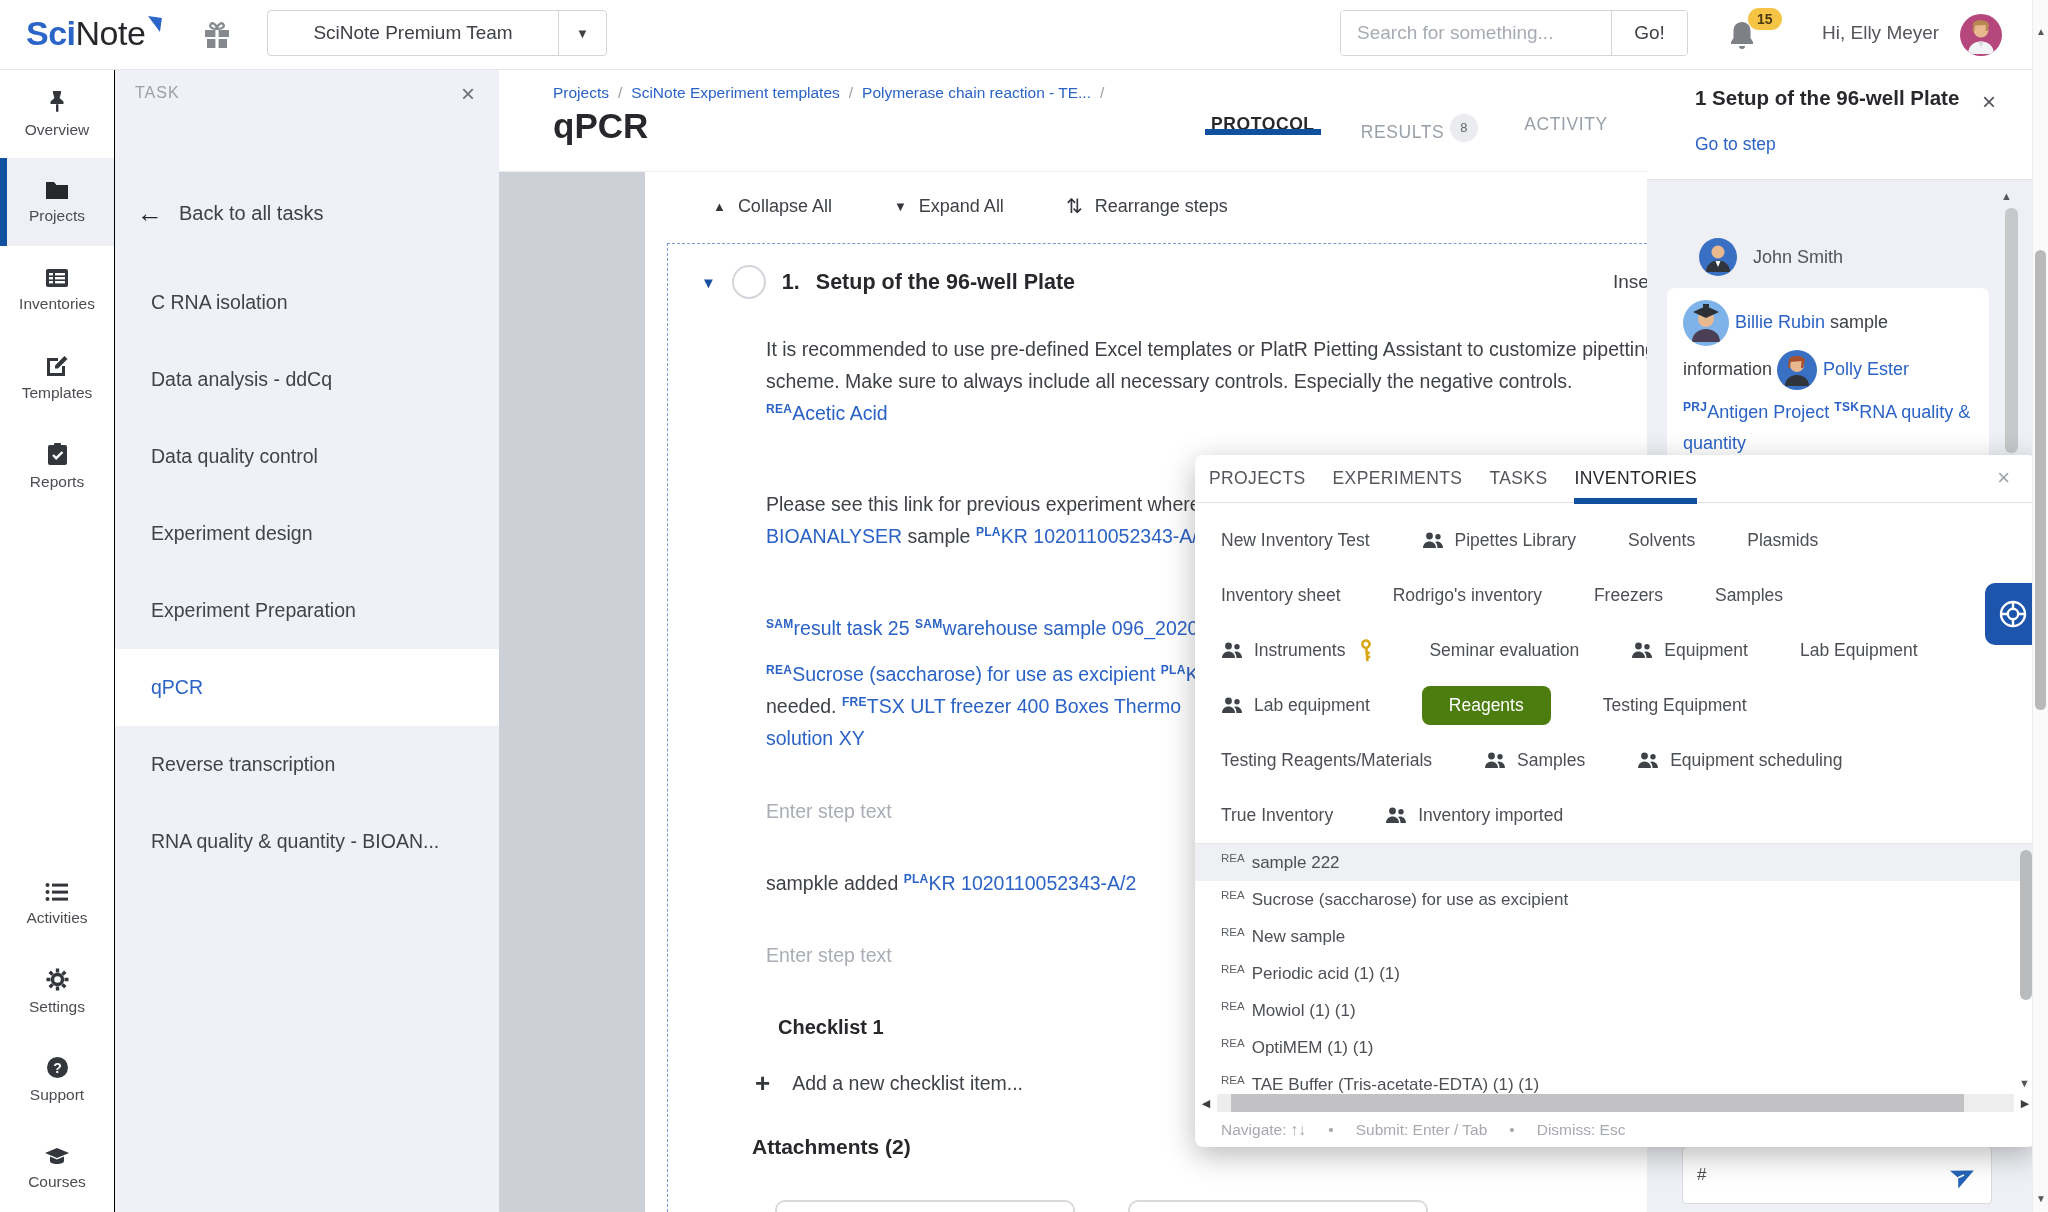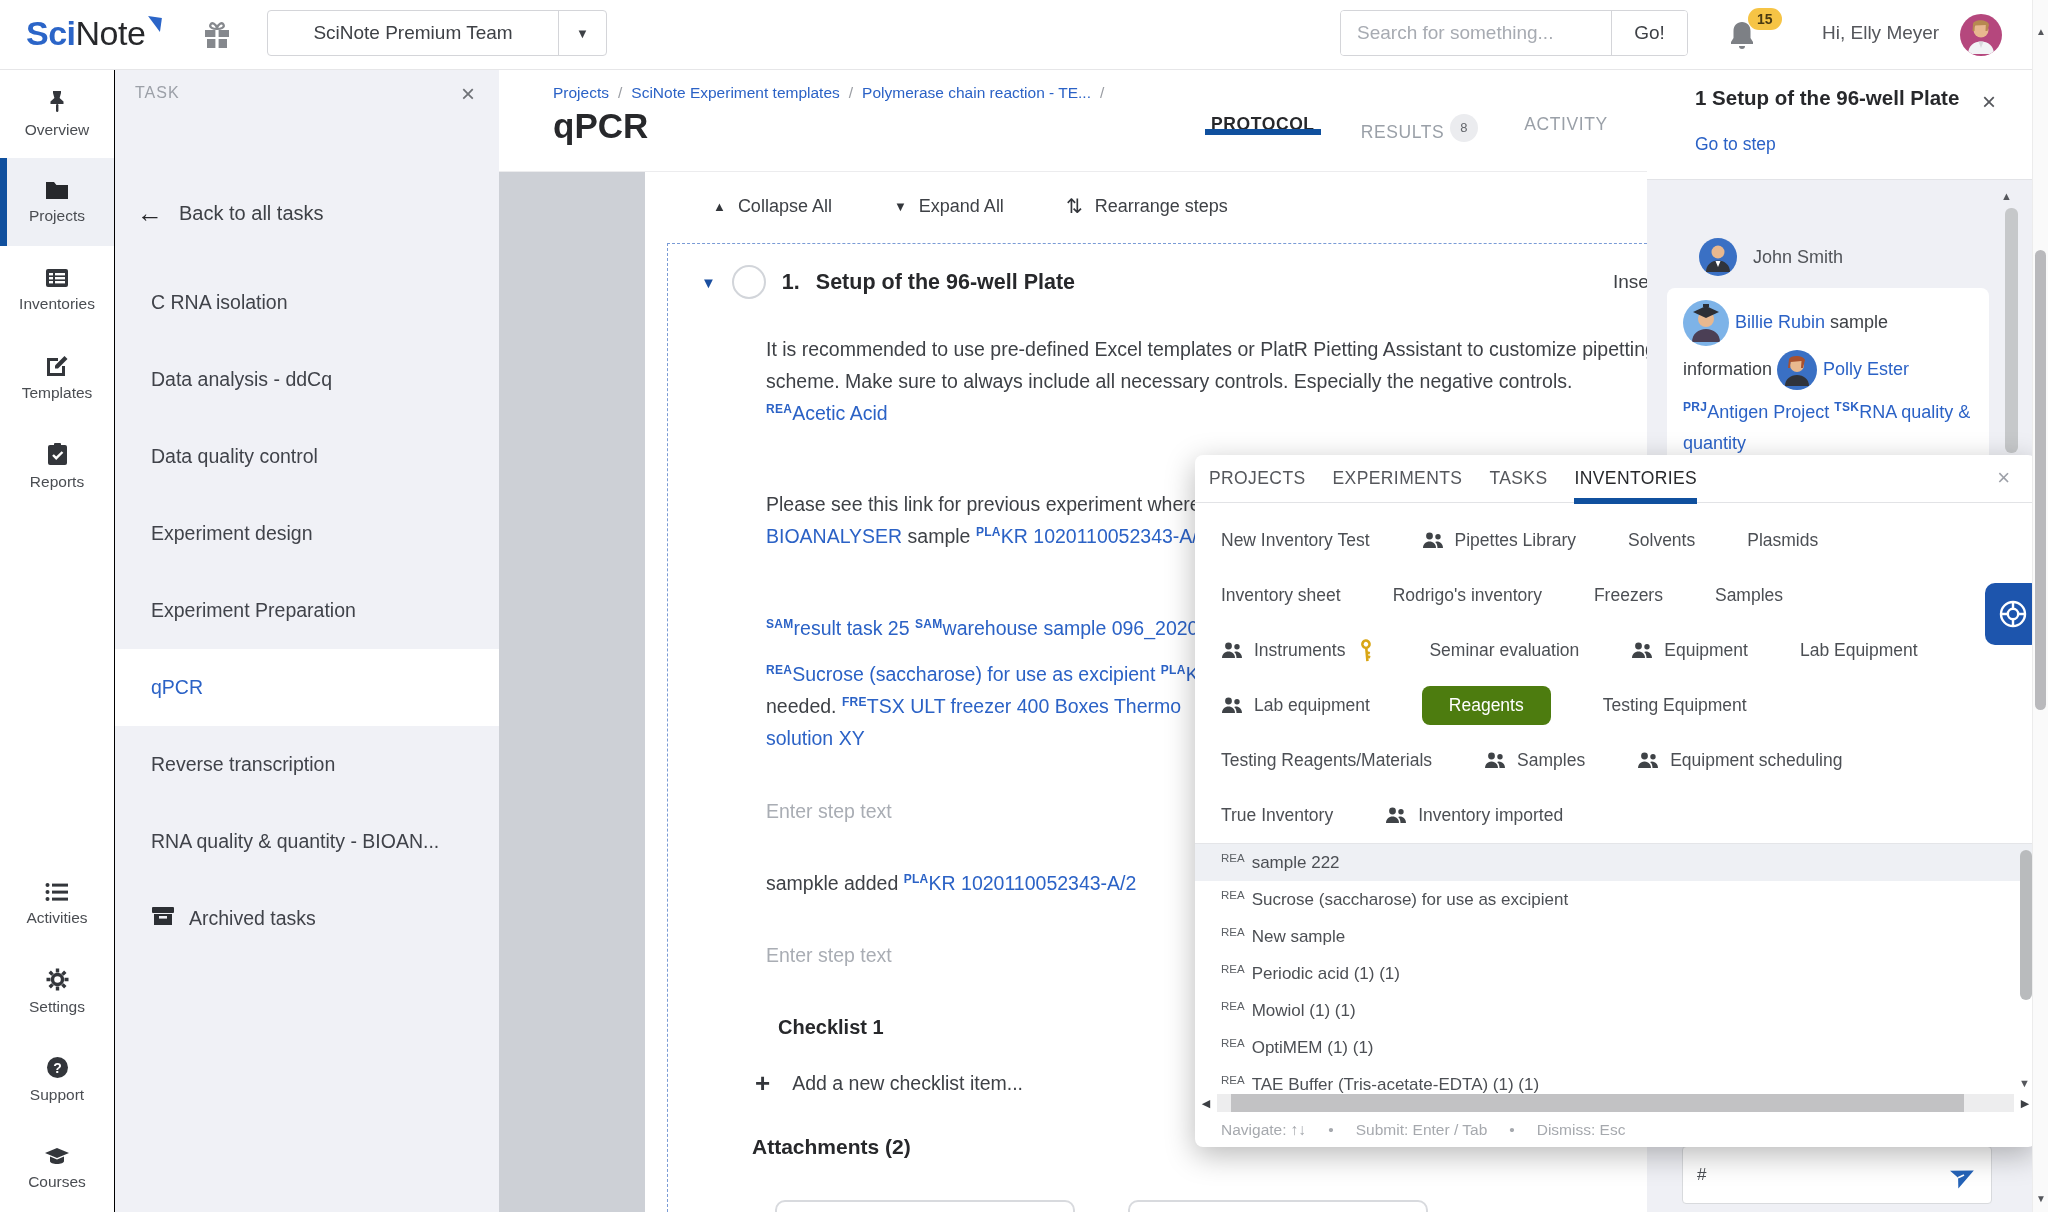--- a/index.html
+++ b/index.html
@@ -212,30 +212,20 @@
     <span class="txt">Back to all tasks</span>
   </div>
   <div class="task-item" style="top:194px;">C RNA isolation</div>
   <div class="task-item" style="top:271px;">Data analysis - ddCq</div>
   <div class="task-item" style="top:348px;">Data quality control</div>
   <div class="task-item" style="top:425px;">Experiment design</div>
   <div class="task-item" style="top:502px;">Experiment Preparation</div>
   <div class="task-item active" style="top:579px;">qPCR</div>
   <div class="task-item" style="top:656px;">Reverse transcription</div>
   <div class="task-item" style="top:733px;">RNA quality &amp; quantity - BIOAN...</div>
-  <div class="task-item" style="top:810px;">
-    <span class="box-icon">
-      <svg width="24" height="22" viewBox="0 0 24 22" fill="currentColor">
-          <rect x="1" y="2" width="22" height="6" rx="1"></rect>
-          <path d="M3 9h18v11H3z"></path>
-          <rect x="8" y="11" width="8" height="2.6" fill="#f0f1f6"></rect>
-        </svg>
-    </span>
-    <span>Archived tasks</span>
-  </div>
 </div>
 
 <div class="abs" id="sidebar">
   <div class="side-item">
     <svg width="22" height="24" viewBox="0 0 22 24" fill="#33363b">
         <path d="M7 1h8v2l-1.4 5 3.9 3.5V14H4.5v-2.5L8.4 8 7 3z"></path>
         <rect x="10" y="14" width="2.4" height="8" rx="1.2"></rect>
       </svg>
     <span class="side-label">Overview</span>
   </div>

